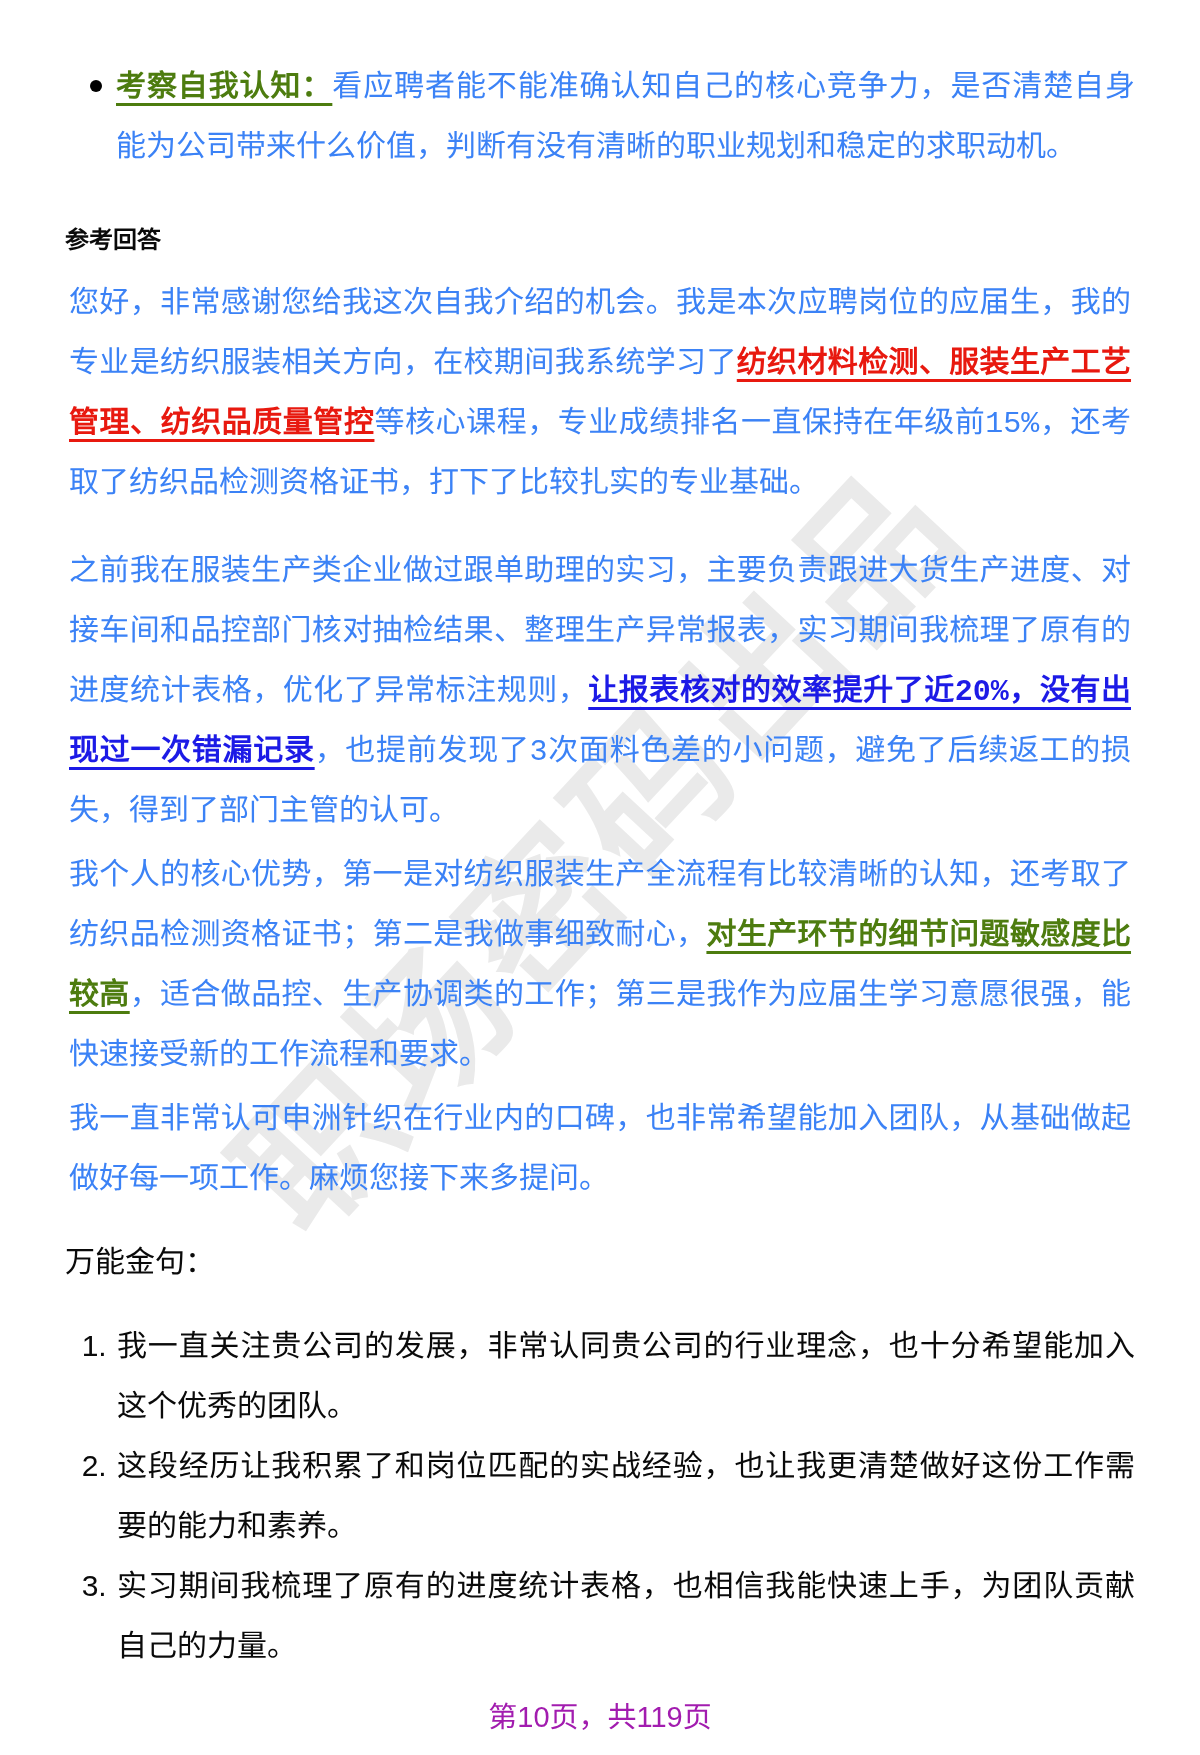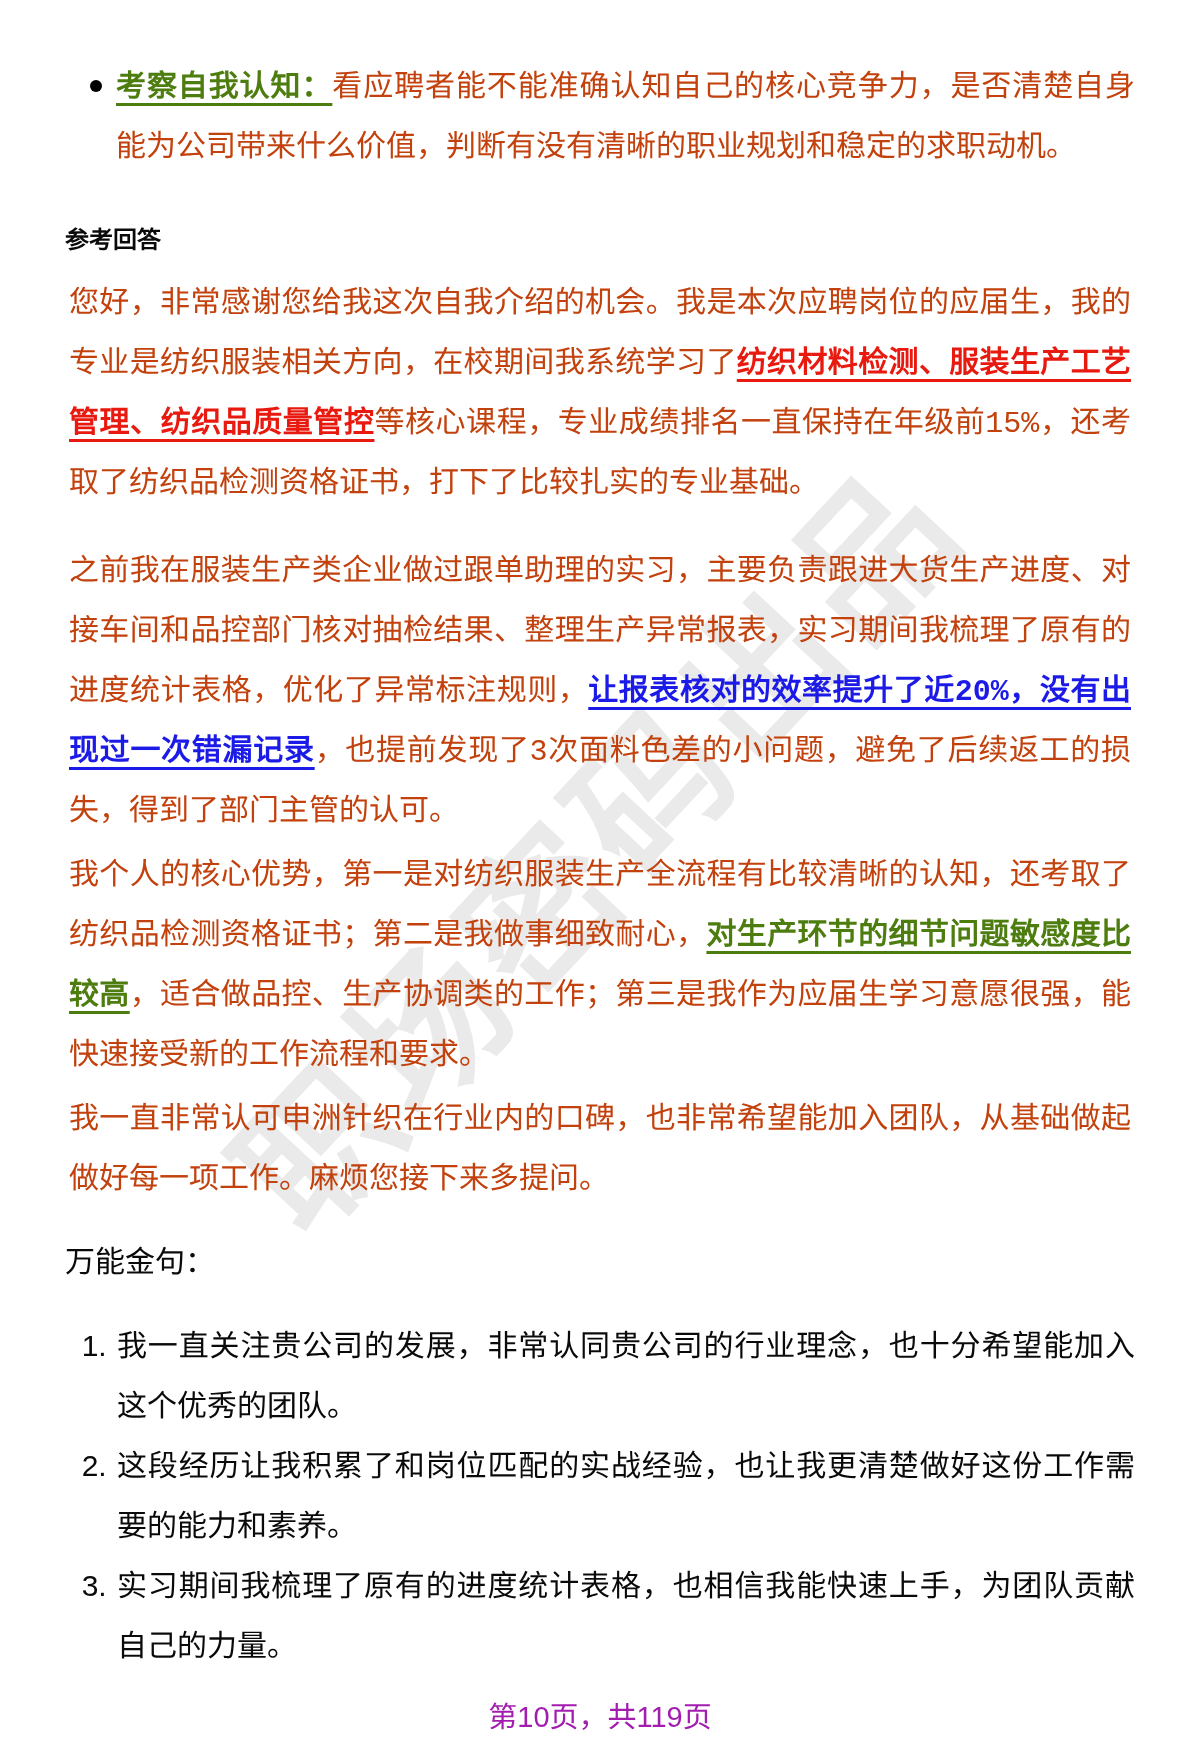--- a/index.html
+++ b/index.html
@@ -65,21 +65,21 @@
   ol.golden-list {
     margin: 24px 0 0 0;
     padding-left: 50px;
   }
   ol.golden-list li {
     font-size: 30px;
     line-height: 60px;
     text-align: justify;
     padding-left: 2px;
   }
-  .seg-plain { color: #c2410c; }
+  .seg-plain { color: #3b82f6; }
   .seg-red {
     color: #e8190f; font-weight: 700;
     text-decoration: underline;
     text-decoration-thickness: 3px;
     text-underline-offset: 7px;
   }
   .seg-blue {
     color: #1c1ae6; font-weight: 700;
     text-decoration: underline;
     text-decoration-thickness: 3px;

